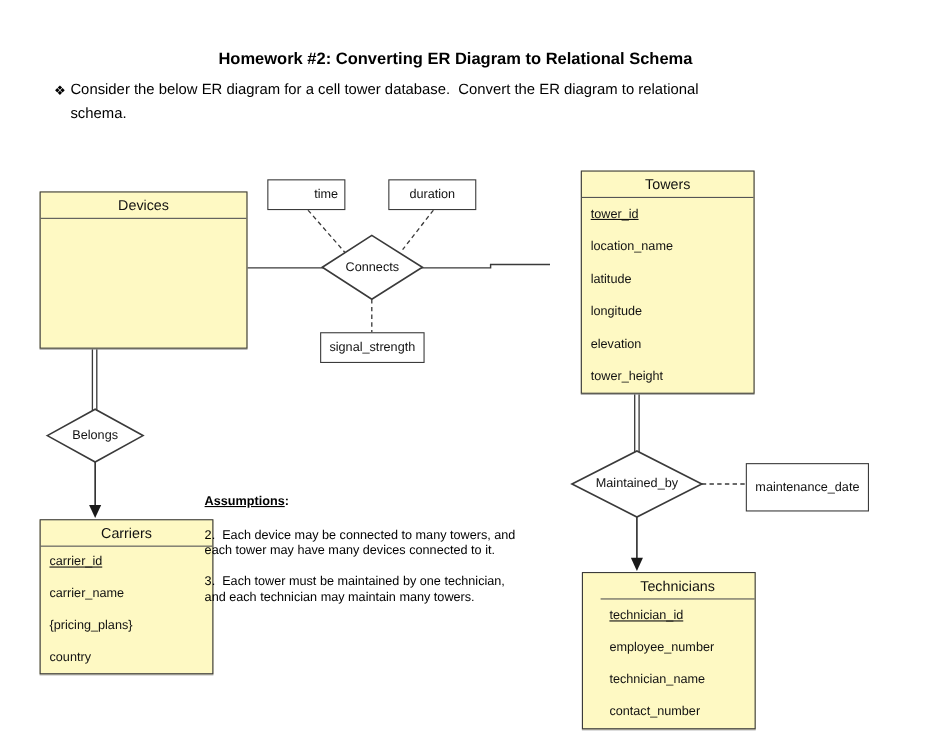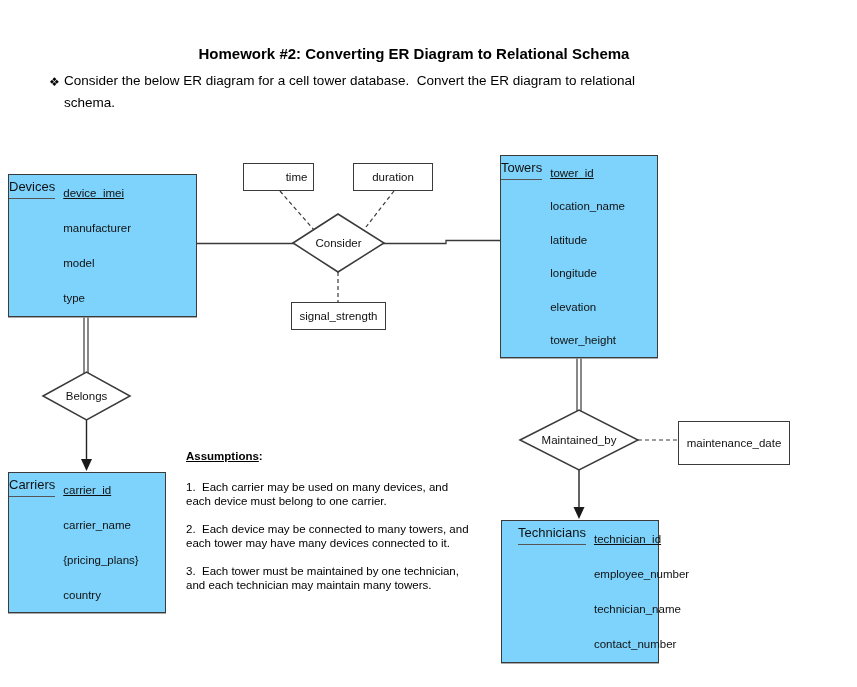--- a/index.html
+++ b/index.html
@@ -14,23 +14,23 @@
   }
   .bullet-glyph {
     position:absolute; left:49px; top:75px; font-size:12px; color:#000;
   }
   .bullet-text {
     position:absolute; left:64px; top:70px; width:730px; margin:0;
     font-size:13.5px; line-height:22px; color:#000; white-space:pre-wrap;
   }
   .connectors { position:absolute; left:0; top:0; z-index:1; }
   .entity {
-    position:absolute; background:#7dd3fc; border:1px solid #3b3b3b;
+    position:absolute; background:#fef9c3; border:1px solid #3b3b3b;
     box-shadow:0 1px 0 rgba(140,140,140,.75);
-    display:flex; z-index:2; box-sizing:border-box;
+    display:flex; flex-direction:column; z-index:2; box-sizing:border-box;margin-left:28px;
   }
   .entity-title {
     height:23px; line-height:23px; flex:0 0 23px; text-align:center;
     font-size:13px; border-bottom:1px solid #555; color:#111;
   }
   .entity-attrs { flex:1; display:flex; flex-direction:column; }
   .attr {
     flex:1; display:flex; align-items:center; padding-left:8px;
     font-size:11.5px; color:#111;
   }
@@ -81,32 +81,26 @@
     <line x1="86.5" y1="420" x2="86.5" y2="461" stroke="#222" stroke-width="1.4"></line>
     <polygon points="86.5,471 81,459 92,459" fill="#1a1a1a"></polygon>
     <line x1="579" y1="470" x2="579" y2="509" stroke="#222" stroke-width="1.4"></line>
     <polygon points="579,519 573.5,507 584.5,507" fill="#1a1a1a"></polygon>
 
     <polygon points="293,243 338,214 384,243 338,272" fill="#ffffff" stroke="#3a3a3a" stroke-width="1.5"></polygon>
     <polygon points="43,396 86.5,372 130,396 86.5,420" fill="#ffffff" stroke="#3a3a3a" stroke-width="1.5"></polygon>
     <polygon points="520,440 579,410 638,440 579,470" fill="#ffffff" stroke="#3a3a3a" stroke-width="1.5"></polygon>
   </svg>
 
-  <div class="diamond-label" style="left:293px;top:237px;width:91px;">Consider</div>
+  <div class="diamond-label" style="left:293px;top:237px;width:91px;">Connects</div>
   <div class="diamond-label" style="left:43px;top:390px;width:87px;">Belongs</div>
   <div class="diamond-label" style="left:520px;top:434px;width:118px;">Maintained_by</div>
 
   <div class="entity" style="left:8px;top:174px;width:189px;height:143px;">
     <div class="entity-title">Devices</div>
-    <div class="entity-attrs">
-      <div class="attr pk">device_imei</div>
-      <div class="attr">manufacturer</div>
-      <div class="attr">model</div>
-      <div class="attr">type</div>
-    </div>
   </div>
 
   <div class="entity" style="left:500px;top:155px;width:158px;height:203px;">
     <div class="entity-title">Towers</div>
     <div class="entity-attrs">
       <div class="attr pk">tower_id</div>
       <div class="attr">location_name</div>
       <div class="attr">latitude</div>
       <div class="attr">longitude</div>
       <div class="attr">elevation</div>
@@ -134,21 +128,19 @@
     </div>
   </div>
 
   <div class="attr-box" style="left:243px;top:163px;width:71px;height:28px;padding-left:36px;">time</div>
   <div class="attr-box" style="left:353px;top:163px;width:80px;height:28px;">duration</div>
   <div class="attr-box" style="left:291px;top:302px;width:95px;height:28px;">signal_strength</div>
   <div class="attr-box" style="left:678px;top:421px;width:112px;height:44px;">maintenance_date</div>
 
   <div class="assumptions">
     <p class="assumptions-heading"><span class="hw">Assumptions</span><span>:</span></p>
-    <p class="assumption-item">1.  Each carrier may be used on many devices, and
-each device must belong to one carrier.</p>
     <p class="assumption-item">2.  Each device may be connected to many towers, and
 each tower may have many devices connected to it.</p>
     <p class="assumption-item">3.  Each tower must be maintained by one technician,
 and each technician may maintain many towers.</p>
   </div>
 
 </div>
 
 </body></html>

